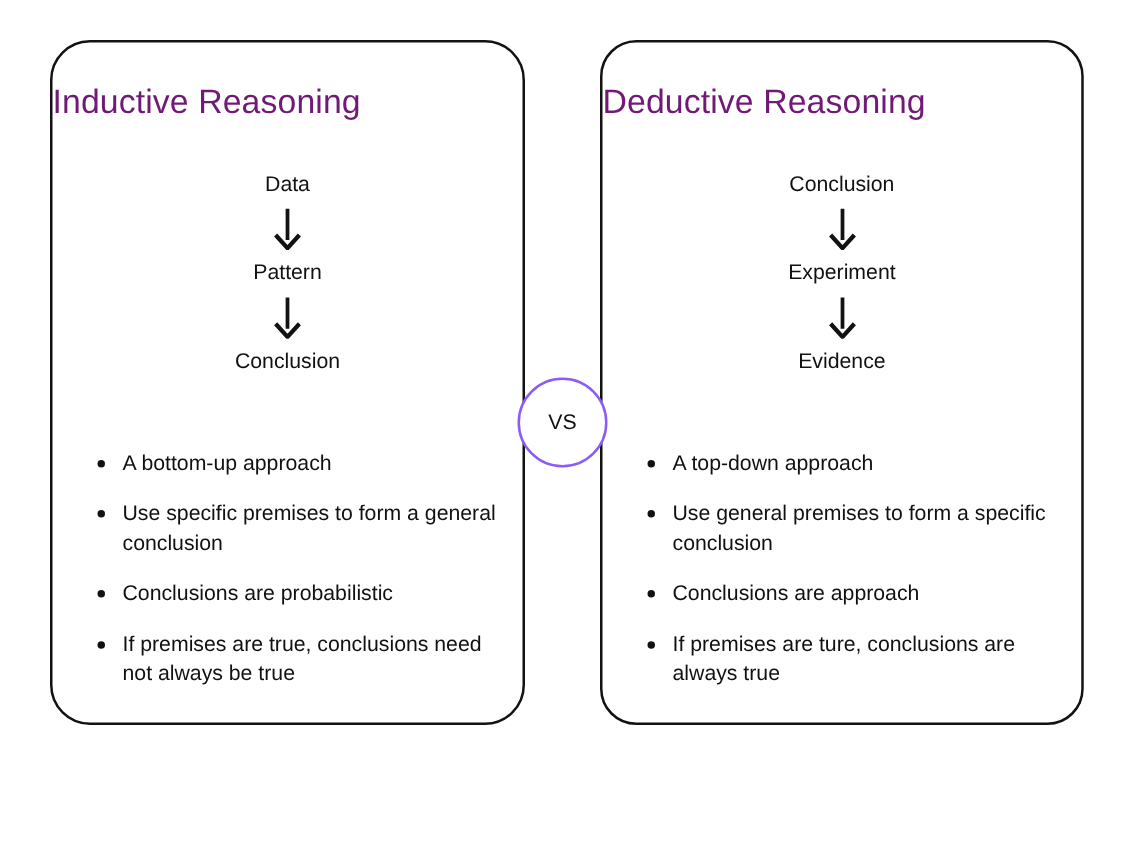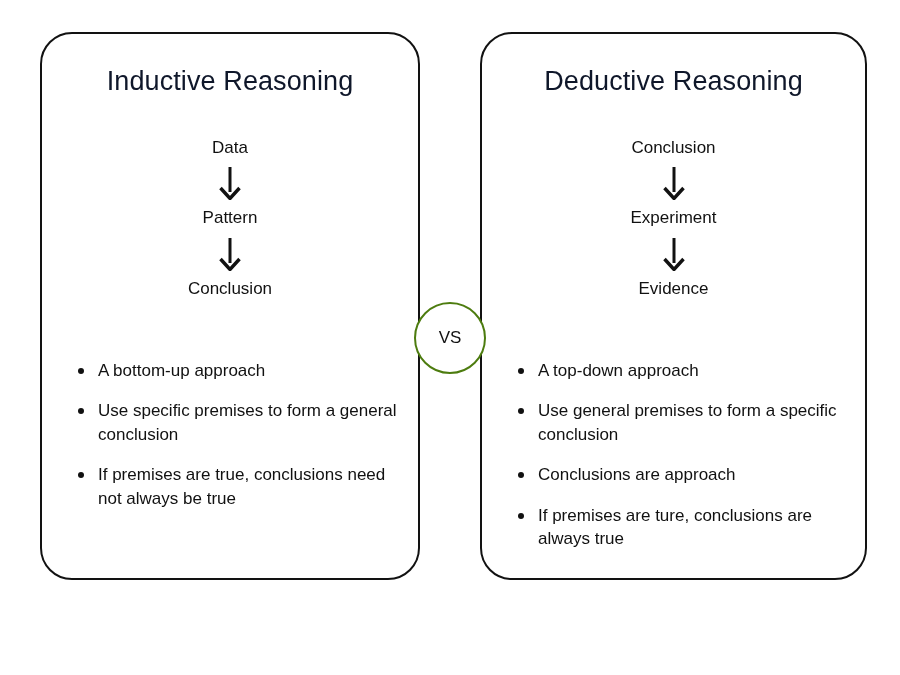--- a/index.html
+++ b/index.html
@@ -23,31 +23,31 @@
   .card {
     position: absolute;
     top: 32px;
     height: 548px;
     background: #ffffff;
     border: 2px solid #121212;
     border-radius: 32px;
     box-sizing: border-box;
   }
   #card-left  { left: 40px;  width: 380px; }
-  #card-right { left: 480px; width: 387px; }
+  #card-right { left: 480px; width: 387px; border-radius: 29px; }
 
   .card-title {
     position: absolute;
     left: 0;
     right: 0;
     top: 32px;
-    text-align: center;
+    text-align: left;
     font-size: 27px;
     font-weight: 500;
-    color: #0f172a;
+    color: #701a75;
     letter-spacing: 0.1px;
     white-space: nowrap;
   }
 
   
   .flow {
     position: absolute;
     left: 0;
     right: 0;
     top: 103px;
@@ -98,21 +98,21 @@
     background: #111111;
   }
 
   
   #vs-badge {
     position: absolute;
     left: 414px;
     top: 302px;
     width: 72px;
     height: 72px;
-    border: 2px solid #4d7c0f;
+    border: 2px solid #8b5cf6;
     border-radius: 50%;
     background: #ffffff;
     box-sizing: border-box;
     display: flex;
     align-items: center;
     justify-content: center;
     font-size: 17px;
     font-weight: 400;
     color: #111111;
     z-index: 5;
@@ -157,20 +157,21 @@
         <path d="M13 1 L13 26" stroke="#121212" stroke-width="3" fill="none"></path>
         <path d="M3.5 22 L13 32.5 L22.5 22" stroke="#121212" stroke-width="3.4" fill="none" stroke-linecap="butt" stroke-linejoin="miter"></path>
       </svg>
 
       <div class="flow-label">Conclusion</div>
     </div>
 
     <ul class="bullets">
       <li class="bullet">A bottom-up approach</li>
       <li class="bullet">Use specific premises to form a general conclusion</li>
+      <li class="bullet">Conclusions are probabilistic</li>
       <li class="bullet">If premises are true, conclusions need not always be true</li>
     </ul>
   </div>
 
   <div class="card" id="card-right">
     <div class="card-title">Deductive Reasoning</div>
 
     <div class="flow">
       <div class="flow-label">Conclusion</div>
 

